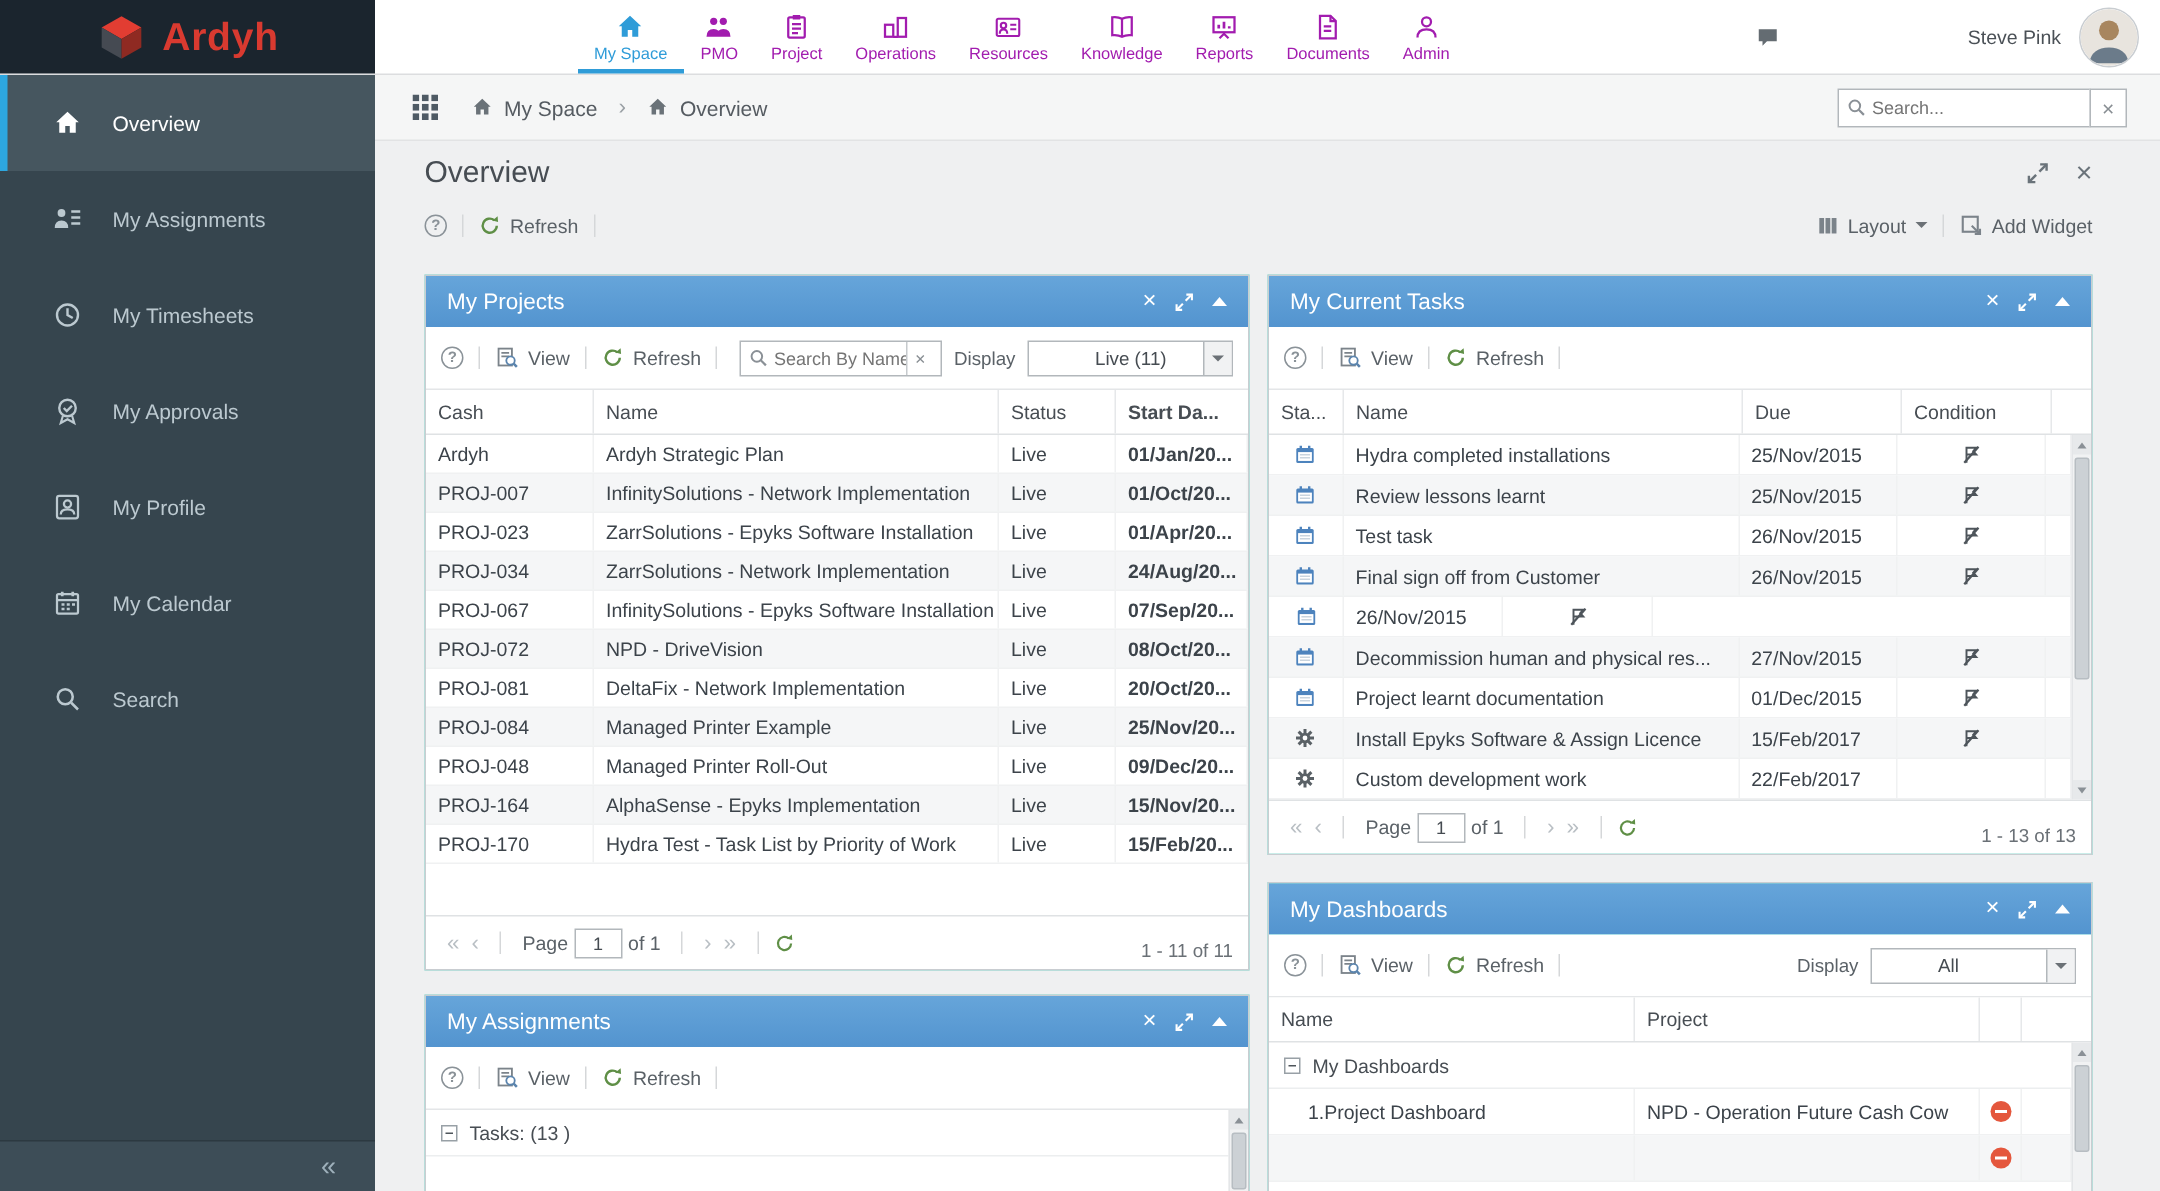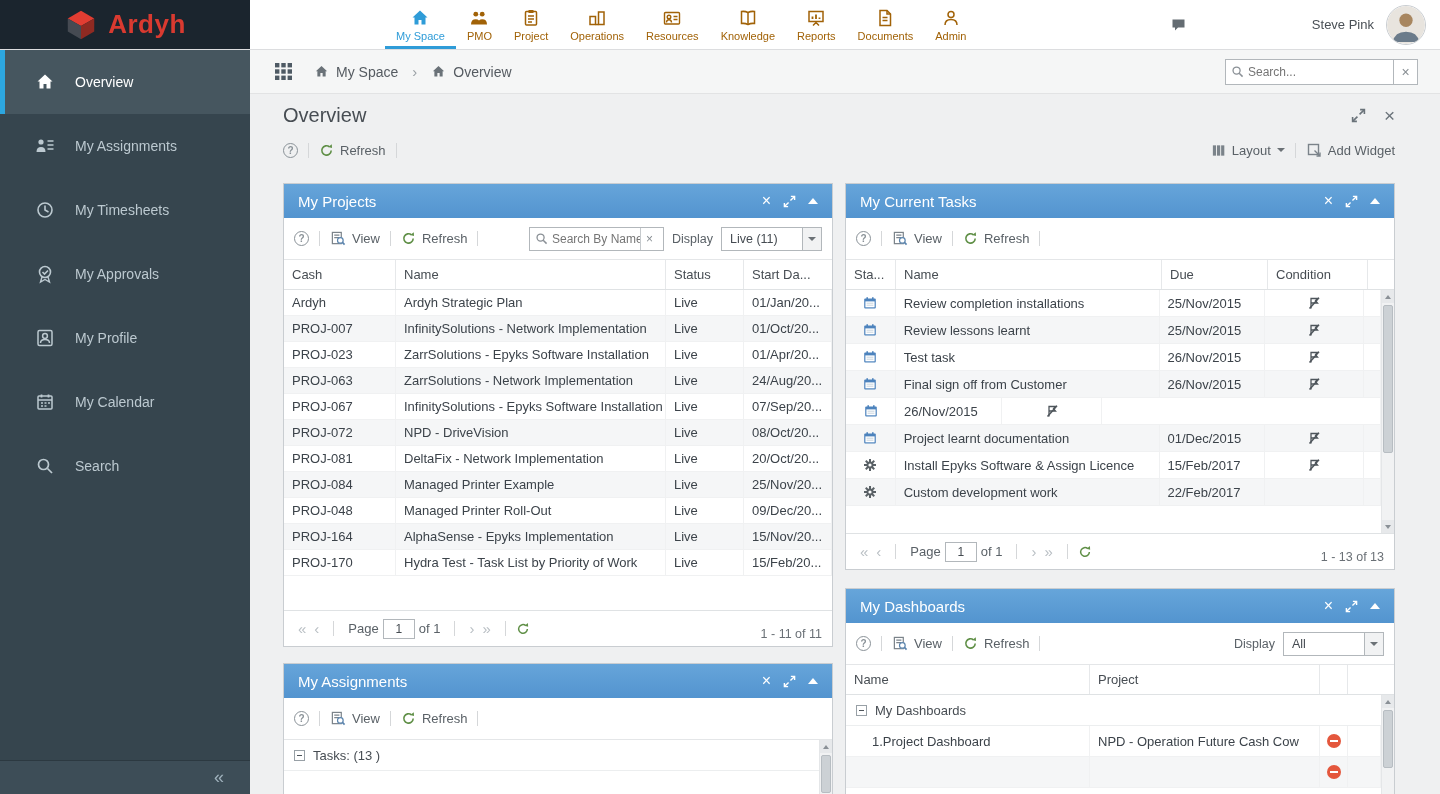--- a/index.html
+++ b/index.html
@@ -5,21 +5,21 @@
   * { box-sizing: border-box; margin: 0; padding: 0; }
   html,body { width:1440px; height:794px; overflow:hidden; }
   body { font-family:"Liberation Sans", sans-serif; font-size:13px; color:#3c434a; background:#eff0f1; }
   input { font-family:inherit; outline:none; }
 
   
   .topbar { height:50px; background:#fff; display:flex; align-items:stretch; border-bottom:1px solid #dcdddf; position:relative; z-index:5; }
   .brand { width:250px; background:#1b252e; display:flex; align-items:center; justify-content:center; gap:10px; flex:none; }
   .brand-name { color:#d93a30; font-size:26px; font-weight:bold; letter-spacing:.5px; }
   .topnav { display:flex; margin-left:135px; }
-  .nav-item { display:flex; flex-direction:column; align-items:center; justify-content:center; padding:0 11px; color:#a16207; cursor:pointer; }
+  .nav-item { display:flex; flex-direction:column; align-items:center; justify-content:center; padding:0 11px; color:#a21caf; cursor:pointer; }
   .nav-item .nav-label { font-size:11px; margin-top:2px; }
   .nav-item.active { color:#2f9cd8; box-shadow:inset 0 -3px 0 #2f9cd8; }
   .top-right { margin-left:auto; display:flex; align-items:center; padding-right:14px; }
   .chat-btn { margin-right:125px; display:flex; }
   .user-name { color:#4a5056; font-size:13px; margin-right:12px; }
   .avatar { width:40px; height:40px; border-radius:50%; overflow:hidden; border:1px solid #c9cdd1; flex:none; }
 
   
   .sidebar { position:absolute; left:0; top:50px; width:250px; height:744px; background:#36454e; z-index:4; }
   .side-item { height:64px; display:flex; align-items:center; padding-left:30px; gap:20px; color:#bcc9d0; font-size:14px; cursor:pointer; border-left:5px solid transparent; }
@@ -59,32 +59,32 @@
   .w-head { height:34px; background:linear-gradient(#66a5da,#5394cf); display:flex; align-items:center; padding:0 14px; color:#fff; }
   .w-title { font-size:15px; }
   .w-tools { margin-left:auto; display:flex; align-items:center; gap:12px; }
   .w-close { font-size:16px; line-height:1; cursor:pointer; }
   .w-body { position:relative; background:#fff; }
   .w-toolbar { height:42px; border-bottom:1px solid #e4e6e8; display:flex; align-items:center; padding:0 10px; color:#5a6167; }
   .wt-right { margin-left:auto; display:flex; align-items:center; gap:8px; }
   .sbox.small { height:24px; }
   .sbox.small input { width:88px; }
   .sclear { width:18px; height:22px; border-left:1px solid #c6cacd; display:flex; align-items:center; justify-content:center; color:#888e93; font-size:12px; cursor:pointer; }
-  .combo { display:flex; border:1px solid #b2b7bb; height:24px; background:#fff; cursor:pointer; }
+  .combo { display:flex; border:1px solid #b2b7bb; height:24px; background:#fff; cursor:pointer;padding-left:36px; }
   .combo-val { padding:0 8px; line-height:22px; font-size:12.5px; color:#454b51; min-width:80px; }
   .combo-trig { width:19px; border-left:1px solid #b2b7bb; background:#f1f2f3; display:flex; align-items:center; justify-content:center; }
   .display-label { font-size:12.5px; color:#5a6167; }
 
   .grid { position:relative; }
   .g-head { display:flex; height:30px; background:#fff; border-bottom:1px solid #dfe2e4; color:#474d53; }
   .cell { display:flex; align-items:center; padding:0 8px; white-space:nowrap; overflow:hidden; height:100%; border-right:1px solid #e6e8ea; }
   .g-body > div { display:flex; height:26px; border-bottom:1px solid #f0f1f2; cursor:pointer; }
   .g-body > div:nth-of-type(even) { background:#f5f6f7; }
   .g-body .cell { border-right:1px solid #f0f1f2; }
-  .c-alias { width:112px; } .c-name { width:270px; } .c-status { width:78px; } .c-start { flex:1; border-right:none; }
+  .c-alias { width:112px; } .c-name { width:270px; } .c-status { width:78px; } .c-start { flex:1; border-right:none;font-weight:bold; }
   .h-projects { height:320px; }
   .rows-tasks > div { height:27px; margin-right:13px; }
   .c-sta { width:50px; justify-content:center; } .c-tname { width:266px; } .c-due { width:106px; } .c-cond { width:100px; justify-content:center; } .c-fill { flex:1; border-right:none; }
   .h-tasks { height:243px; }
   .c-dname { width:244px; } .c-dproj { width:230px; } .c-dact { width:28px; justify-content:center; padding:0; }
   .rows-dash > div { height:31px; margin-right:13px;text-align:right; }
   .g-group { display:flex; align-items:center; height:31px; border-bottom:1px solid #eceeef; padding-left:10px; gap:8px; color:#474d53; margin-right:13px; cursor:pointer; }
   .indent { padding-left:26px; }
   .h-dash { min-height:96px; }
 
@@ -486,21 +486,21 @@
                   </div>
 
                   <div class="g-row">
                     <span class="cell c-alias">PROJ-023</span>
                     <span class="cell c-name">ZarrSolutions - Epyks Software Installation</span>
                     <span class="cell c-status">Live</span>
                     <span class="cell c-start">01/Apr/20...</span>
                   </div>
 
                   <div class="g-row">
-                    <span class="cell c-alias">PROJ-063</span>
+                    <span class="cell c-alias">PROJ-034</span>
                     <span class="cell c-name">ZarrSolutions - Network Implementation</span>
                     <span class="cell c-status">Live</span>
                     <span class="cell c-start">24/Aug/20...</span>
                   </div>
 
                   <div class="g-row">
                     <span class="cell c-alias">PROJ-067</span>
                     <span class="cell c-name">InfinitySolutions - Epyks Software Installation</span>
                     <span class="cell c-status">Live</span>
                     <span class="cell c-start">07/Sep/20...</span>
@@ -682,21 +682,21 @@
                   <div class="g-row">
                     <span class="cell c-sta">
                       <svg width="14" height="14" viewBox="0 0 14 14">
                         <rect x="1.2" y="2.6" width="11.6" height="10" rx="1" fill="#4d83bd"></rect>
                         <rect x="2.4" y="5.4" width="9.2" height="5.9" fill="#fff"></rect>
                         <path d="M4.2 1.2 V3.4 M9.8 1.2 V3.4" stroke="#4d83bd" stroke-width="1.6"></path>
                         <path d="M3.6 7.2 h6.8 M3.6 9.2 h6.8" stroke="#c9d4de" stroke-width="1"></path>
                       </svg>
 
                     </span>
-                    <span class="cell c-tname">Review completion installations</span>
+                    <span class="cell c-tname">Hydra completed installations</span>
                     <span class="cell c-due">25/Nov/2015</span>
                     <span class="cell c-cond">
                       <svg width="14" height="14" viewBox="0 0 14 14">
                         <g stroke="#4e555b" stroke-width="1.3" fill="none">
                           <path d="M4 12.5 V2.5 H10.5 L8.5 4.75 L10.5 7 H4"></path>
                           <path d="M12 1.8 L2.5 12.5" stroke-width="1.5"></path>
                         </g>
                       </svg>
                     </span>
                     <span class="cell c-fill"></span>
@@ -786,20 +786,42 @@
                       <svg width="14" height="14" viewBox="0 0 14 14">
                         <g stroke="#4e555b" stroke-width="1.3" fill="none">
                           <path d="M4 12.5 V2.5 H10.5 L8.5 4.75 L10.5 7 H4"></path>
                           <path d="M12 1.8 L2.5 12.5" stroke-width="1.5"></path>
                         </g>
                       </svg>
                     </span>
                     <span class="cell c-fill"></span>
                   </div>
 
+                  <div class="g-row">
+                    <span class="cell c-sta">
+                      <svg width="14" height="14" viewBox="0 0 14 14">
+                        <rect x="1.2" y="2.6" width="11.6" height="10" rx="1" fill="#4d83bd"></rect>
+                        <rect x="2.4" y="5.4" width="9.2" height="5.9" fill="#fff"></rect>
+                        <path d="M4.2 1.2 V3.4 M9.8 1.2 V3.4" stroke="#4d83bd" stroke-width="1.6"></path>
+                        <path d="M3.6 7.2 h6.8 M3.6 9.2 h6.8" stroke="#c9d4de" stroke-width="1"></path>
+                      </svg>
+
+                    </span>
+                    <span class="cell c-tname">Decommission human and physical res...</span>
+                    <span class="cell c-due">27/Nov/2015</span>
+                    <span class="cell c-cond">
+                      <svg width="14" height="14" viewBox="0 0 14 14">
+                        <g stroke="#4e555b" stroke-width="1.3" fill="none">
+                          <path d="M4 12.5 V2.5 H10.5 L8.5 4.75 L10.5 7 H4"></path>
+                          <path d="M12 1.8 L2.5 12.5" stroke-width="1.5"></path>
+                        </g>
+                      </svg>
+                    </span>
+                    <span class="cell c-fill"></span>
+                  </div>
 
                   <div class="g-row">
                     <span class="cell c-sta">
                       <svg width="14" height="14" viewBox="0 0 14 14">
                         <rect x="1.2" y="2.6" width="11.6" height="10" rx="1" fill="#4d83bd"></rect>
                         <rect x="2.4" y="5.4" width="9.2" height="5.9" fill="#fff"></rect>
                         <path d="M4.2 1.2 V3.4 M9.8 1.2 V3.4" stroke="#4d83bd" stroke-width="1.6"></path>
                         <path d="M3.6 7.2 h6.8 M3.6 9.2 h6.8" stroke="#c9d4de" stroke-width="1"></path>
                       </svg>
 

